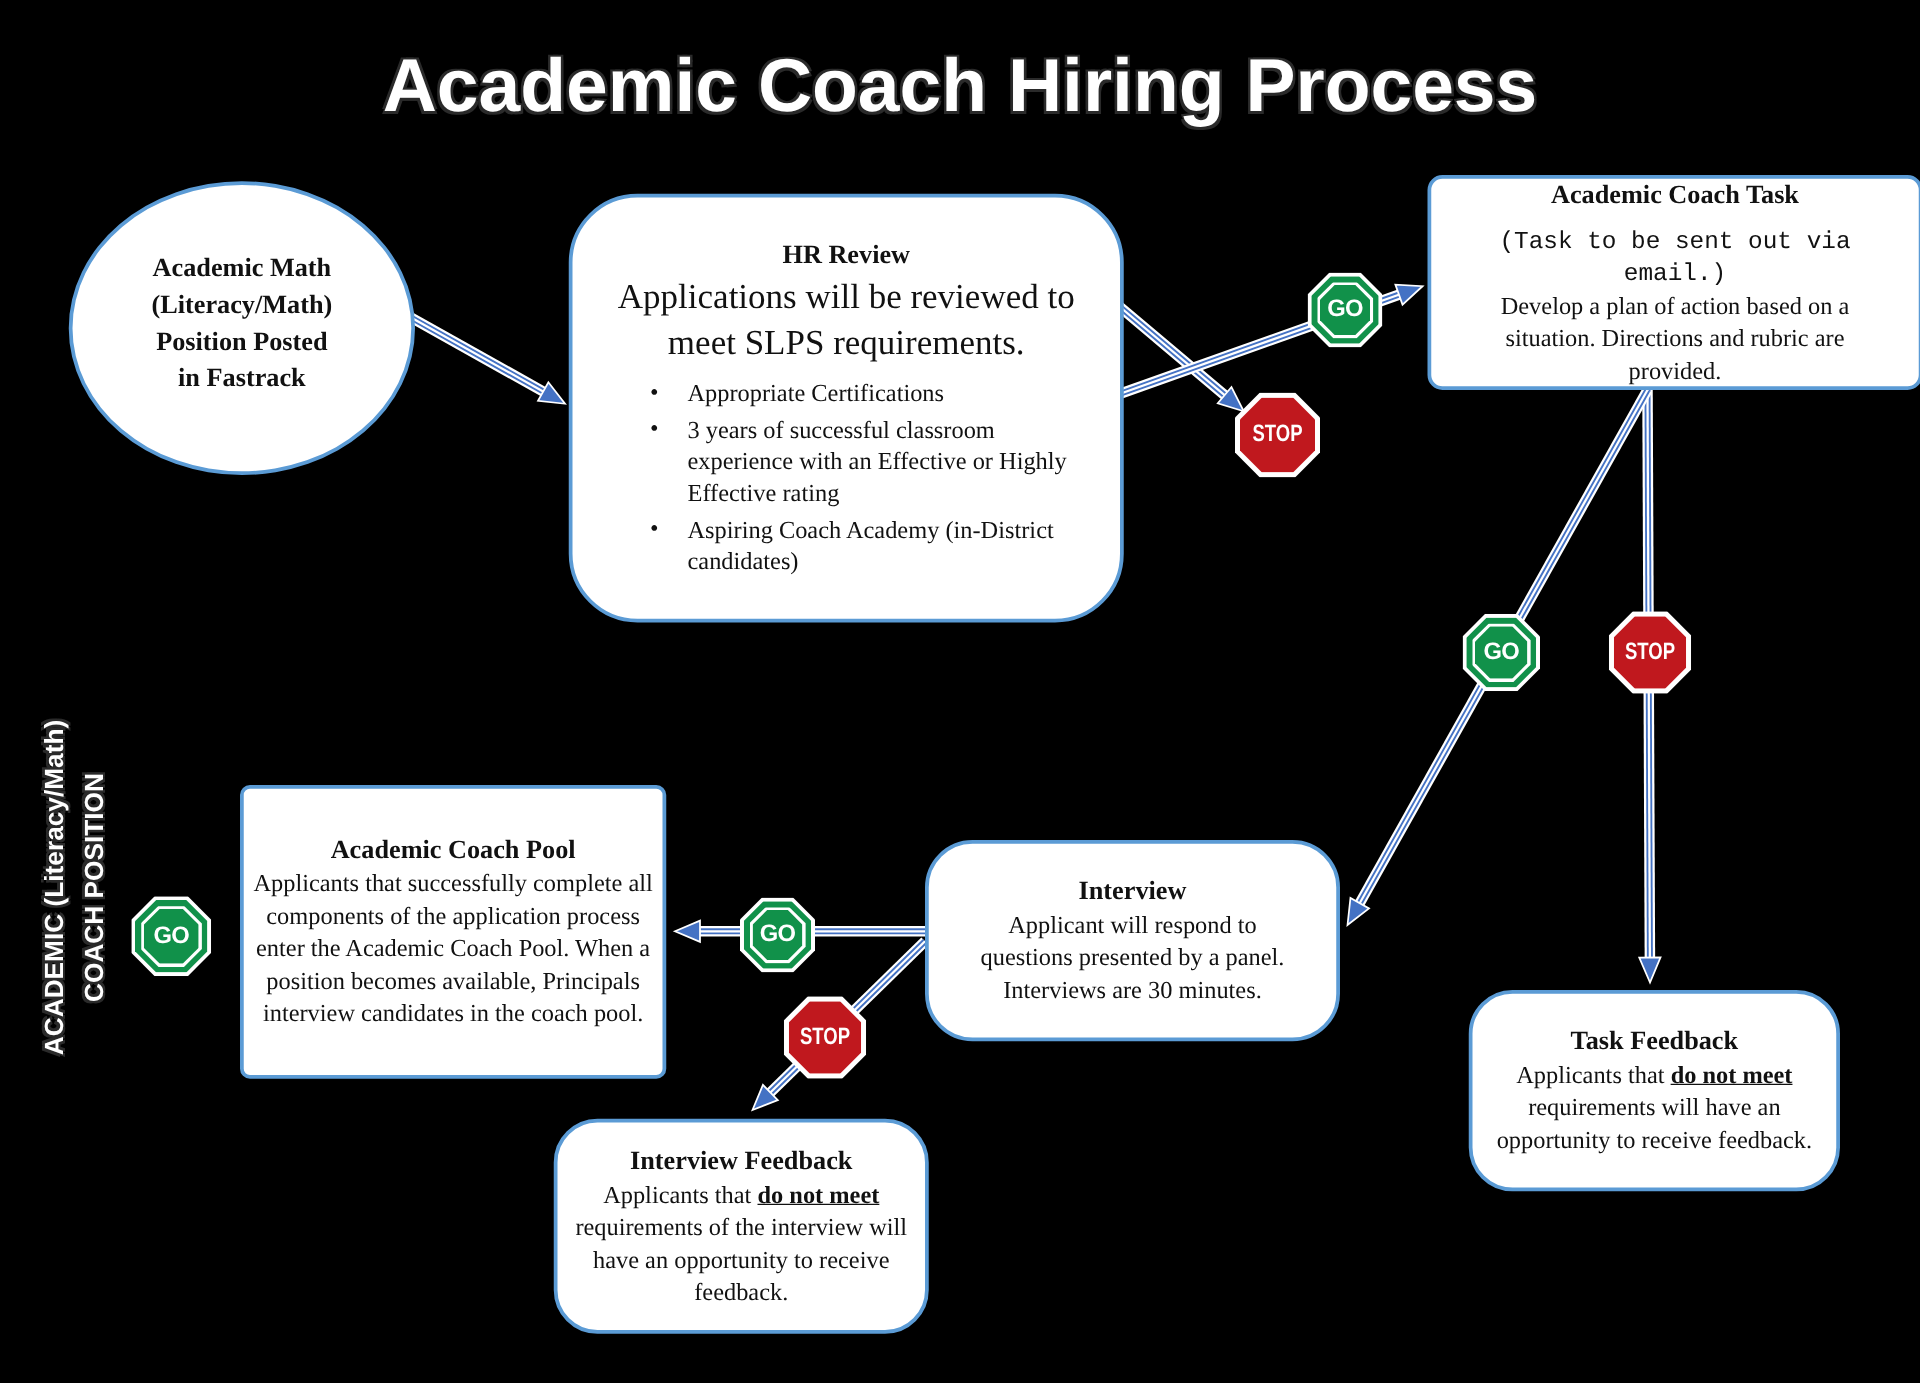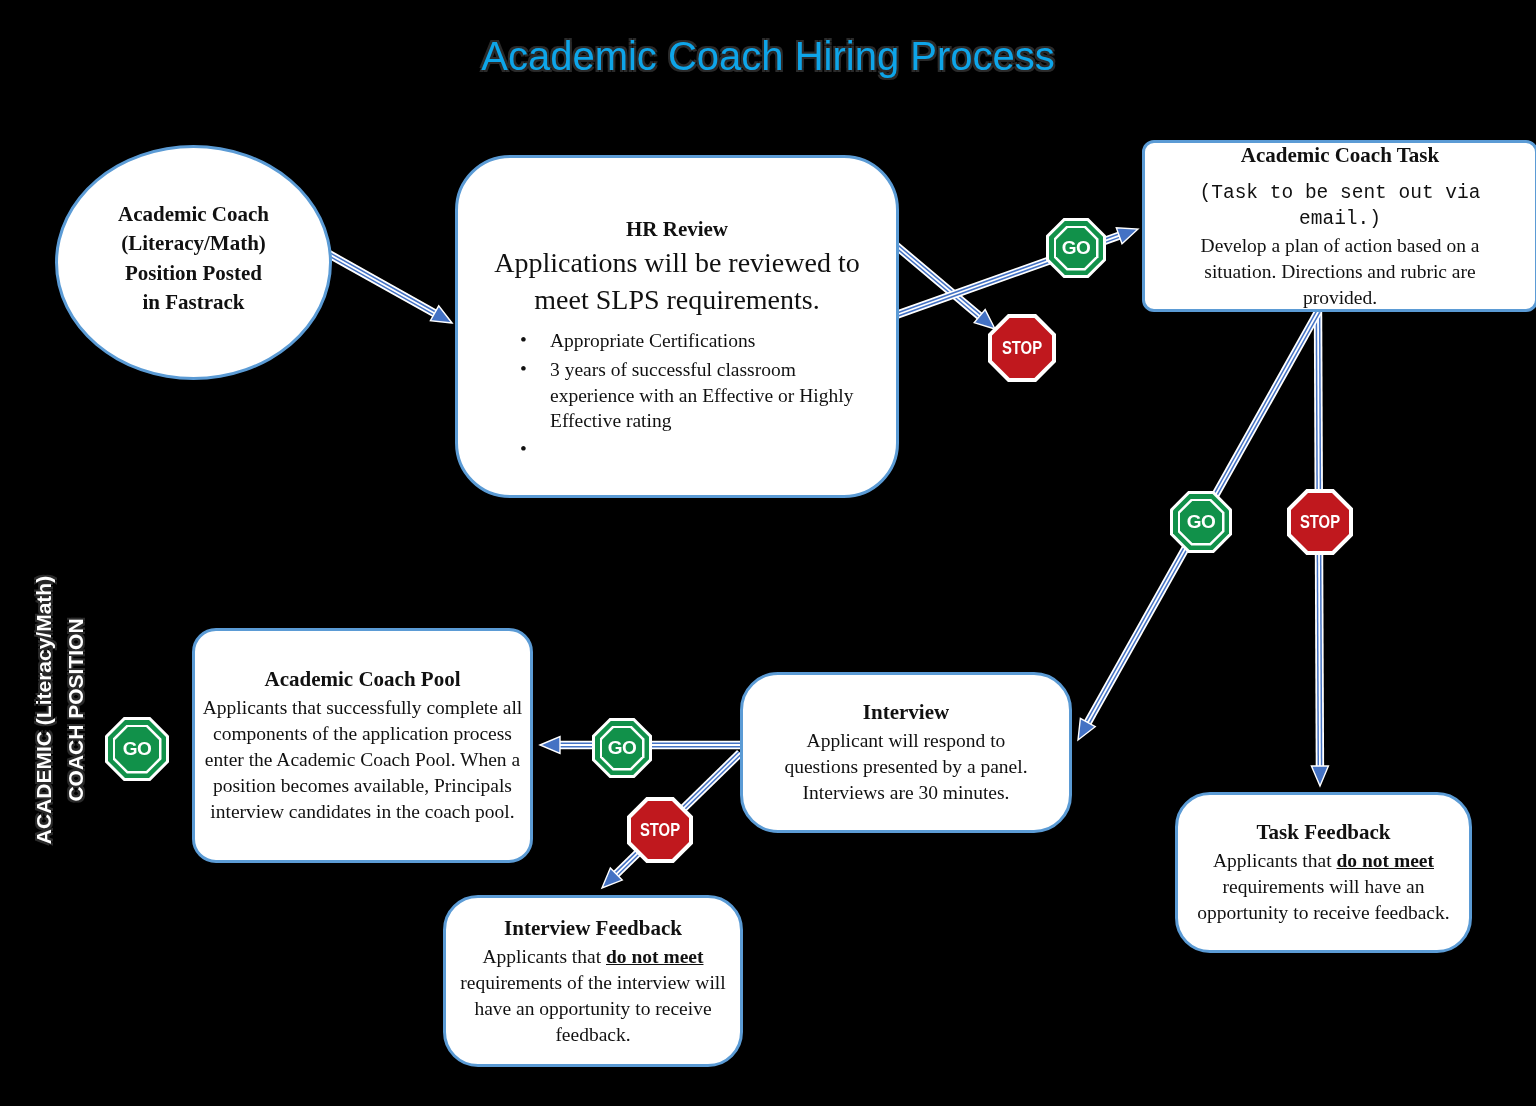--- a/index.html
+++ b/index.html
@@ -1,22 +1,22 @@
 <!DOCTYPE html>
 <html style="--border-blue: #5B9BD5; --go-green: #11914A; --stop-red: #C0181E;"><head>
 <meta charset="utf-8">
 <style>
   html,body{margin:0;padding:0;background:#000;}
   .stage{position:relative;width:1536px;height:1106px;background:#000;overflow:hidden;}
 
   
   .page-title{
     position:absolute;top:34px;left:50%;transform:translateX(-50%);
-    font-family:"Liberation Sans","DejaVu Sans",sans-serif;font-weight:normal;
-    font-size:40px;color:#0ea5e9;white-space:nowrap;letter-spacing:0px;
+    font-family:"Liberation Sans","DejaVu Sans",sans-serif;font-weight:bold;
+    font-size:60px;color:#ffffff;white-space:nowrap;letter-spacing:0px;
     text-shadow:-2px -2px 0 #2a2a2a,2px -2px 0 #2a2a2a,-2px 2px 0 #2a2a2a,2px 2px 0 #2a2a2a;
   }
 
   
   .side-label{
     position:absolute;left:-72px;top:675px;width:270px;height:70px;
     transform:rotate(-90deg);
     font-family:"Liberation Sans","DejaVu Sans",sans-serif;font-weight:bold;
     font-size:21px;line-height:1.5;color:#fff;text-align:center;white-space:nowrap;
     text-shadow:-2px -2px 0 #2a2a2a,2px -2px 0 #2a2a2a,-2px 2px 0 #2a2a2a,2px 2px 0 #2a2a2a;
@@ -97,51 +97,52 @@
     </svg>
 
   <div class="page-title">Academic Coach Hiring Process</div>
 
   <div class="side-label">
     <div>ACADEMIC (Literacy/Math)</div>
     <div>COACH POSITION</div>
   </div>
 
   <div class="node ellipse" style="left:55px;top:145px;width:277px;height:235px;padding:16px 26px 24px 26px;">
-    <div class="node-line">Academic Coach</div>
+    <div class="node-line">Academic Math</div>
     <div class="node-line">(Literacy/Math)</div>
     <div class="node-line">Position Posted</div>
     <div class="node-line">in Fastrack</div>
   </div>
 
   <div class="node hr" style="left:455px;top:155px;width:444px;height:343px;border-radius:55px;padding:18px 26px;">
     <div class="node-title">HR Review</div>
     <div class="node-sub">Applications will be reviewed to meet SLPS requirements.</div>
     <ul class="bullets">
       <li>
         <span class="bullet">•</span>
         <span>Appropriate Certifications</span>
       </li>
       <li>
         <span class="bullet">•</span>
         <span> 3 years of successful classroom experience with an Effective or Highly Effective rating</span>
       </li>
       <li>
         <span class="bullet">•</span>
+        <span>Aspiring Coach Academy (in-District candidates)</span>
       </li>
     </ul>
   </div>
 
   <div class="node" style="left:1142px;top:140px;width:396px;height:172px;border-radius:12px;padding:22px 20px;">
     <div class="node-title">Academic Coach Task</div>
     <div class="node-body" style="margin-top:12px;font-family:Liberation Mono, monospace;">(Task to be sent out via email.)</div>
     <div class="node-body" style="margin-top:0;">Develop a plan of action based on a situation.  Directions and rubric are provided.</div>
   </div>
 
-  <div class="node" style="left:192px;top:628px;width:341px;height:235px;border-radius:24px;padding:10px 0;">
+  <div class="node" style="left:192px;top:628px;width:341px;height:235px;border-radius:8px;padding:10px 0;">
     <div class="node-title">Academic Coach Pool</div>
     <div class="node-body">Applicants that successfully complete all components of the application process enter the Academic Coach Pool. When a position becomes available, Principals interview candidates in the coach pool.</div>
   </div>
 
   <div class="node" style="left:740px;top:672px;width:332px;height:161px;border-radius:38px;padding:10px 26px;">
     <div class="node-title">Interview</div>
     <div class="node-body">Applicant will respond to questions presented by a panel. Interviews are 30 minutes.</div>
   </div>
 
   <div class="node" style="left:443px;top:895px;width:300px;height:172px;border-radius:35px;padding:8px 12px;">

